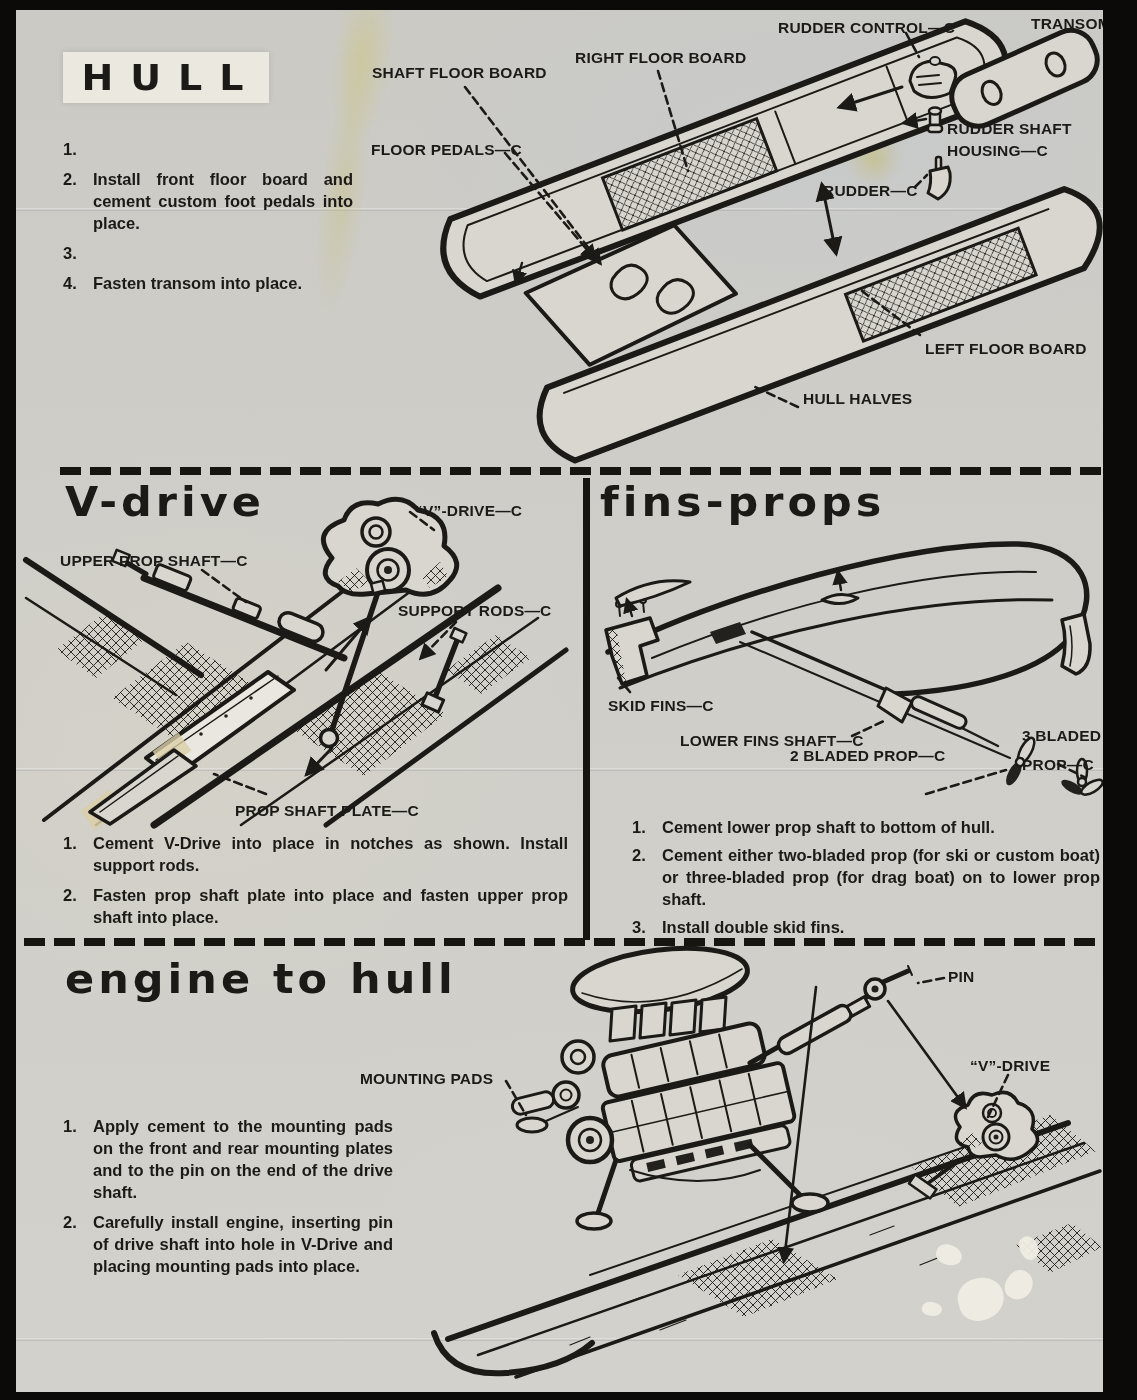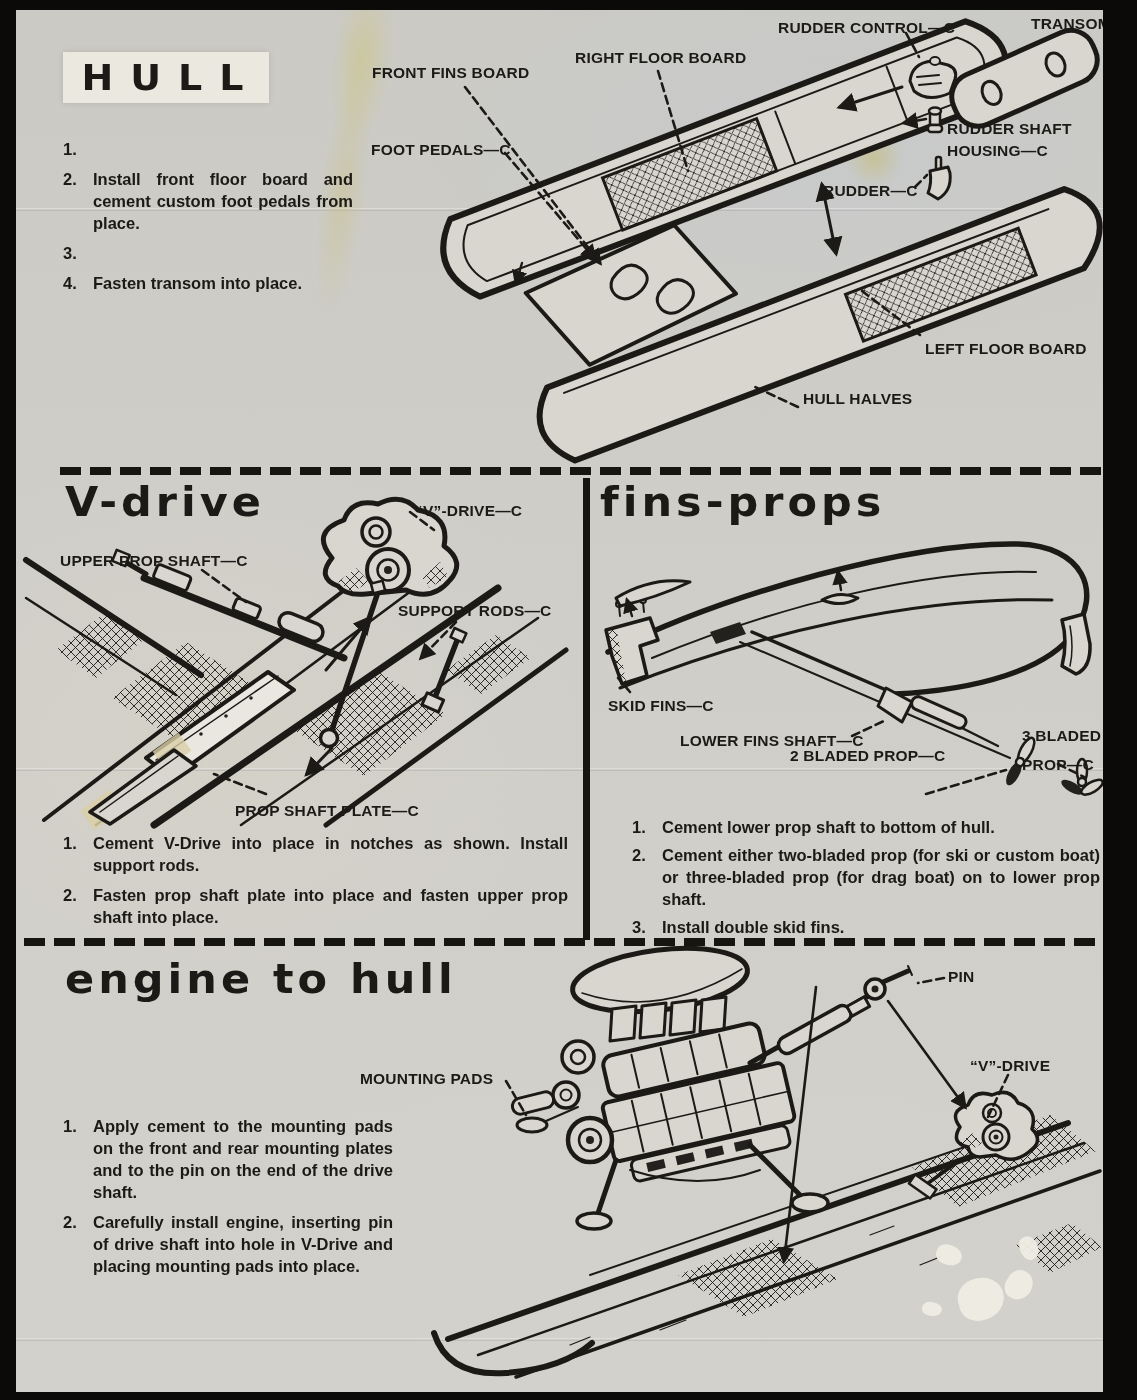--- a/index.html
+++ b/index.html
@@ -68,21 +68,21 @@
   <div class="title-box" style="left:47px;top:42px;width:206px;height:51px">
     <span class="hull-title">HULL</span>
   </div>
 
   <div class="steps" style="left:47px;top:128px;width:290px">
     <div class="step">
       <span class="num">1.</span>
     </div>
     <div class="step">
       <span class="num">2.</span>
-      <span class="txt">Install front floor board and cement custom foot pedals from place.</span>
+      <span class="txt">Install front floor board and cement custom foot pedals into place.</span>
     </div>
     <div class="step">
       <span class="num">3.</span>
     </div>
     <div class="step">
       <span class="num">4.</span>
       <span class="txt">Fasten transom into place.</span>
     </div>
   </div>
 
@@ -140,23 +140,23 @@
     <path class="dash" d="M536 18 L549 42"></path>
     <path class="ln" d="M532 72 L470 92" stroke-width="3" marker-end="url(#ah1)"></path>
     <path class="ln" d="M556 104 L534 108" stroke-width="2.6" marker-end="url(#ah1)"></path>
     <path class="dash" d="M545 172 L557 160"></path>
     <path class="dash" d="M550 320 L492 276"></path>
     <path class="dash" d="M428 392 L385 372"></path>
     <path class="ln" d="M452 170 L466 238" stroke-width="3" marker-start="url(#ah1)" marker-end="url(#ah1)"></path>
     <path class="ln" d="M152 248 L146 268" stroke-width="2.4" marker-end="url(#ah1)"></path>
   </svg>
 
-  <div class="label" style="left:356px;top:52px">FRONT FINS BOARD</div>
+  <div class="label" style="left:356px;top:52px">SHAFT FLOOR BOARD</div>
   <div class="label" style="left:559px;top:37px">RIGHT FLOOR BOARD</div>
-  <div class="label" style="left:355px;top:129px">FOOT PEDALS—C</div>
+  <div class="label" style="left:355px;top:129px">FLOOR PEDALS—C</div>
   <div class="label" style="left:762px;top:7px">RUDDER CONTROL—C</div>
   <div class="label" style="left:1015px;top:3px">TRANSOM</div>
   <div class="label wrap" style="left:931px;top:108px;width:142px">RUDDER SHAFT HOUSING—C</div>
   <div class="label" style="left:807px;top:170px">RUDDER—C</div>
   <div class="label" style="left:909px;top:328px">LEFT FLOOR BOARD</div>
   <div class="label" style="left:787px;top:378px">HULL HALVES</div>
 
   <div class="hdash" style="left:44px;top:457px;width:1043px"></div>
   <div class="vline" style="left:567px;top:468px;height:462px"></div>
   <div class="hdash" style="left:8px;top:928px;width:1079px"></div>

